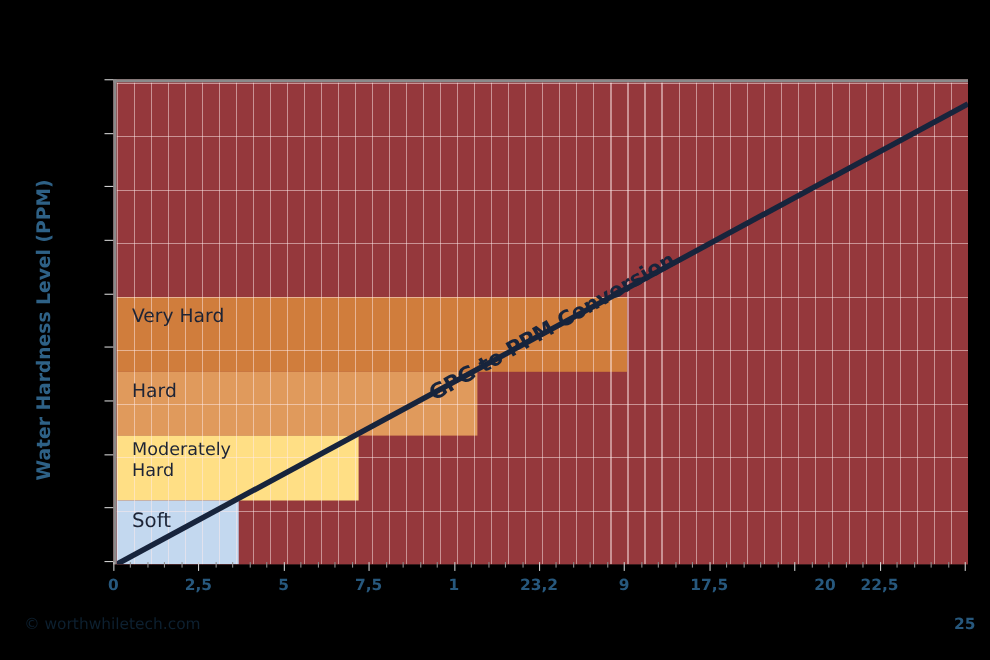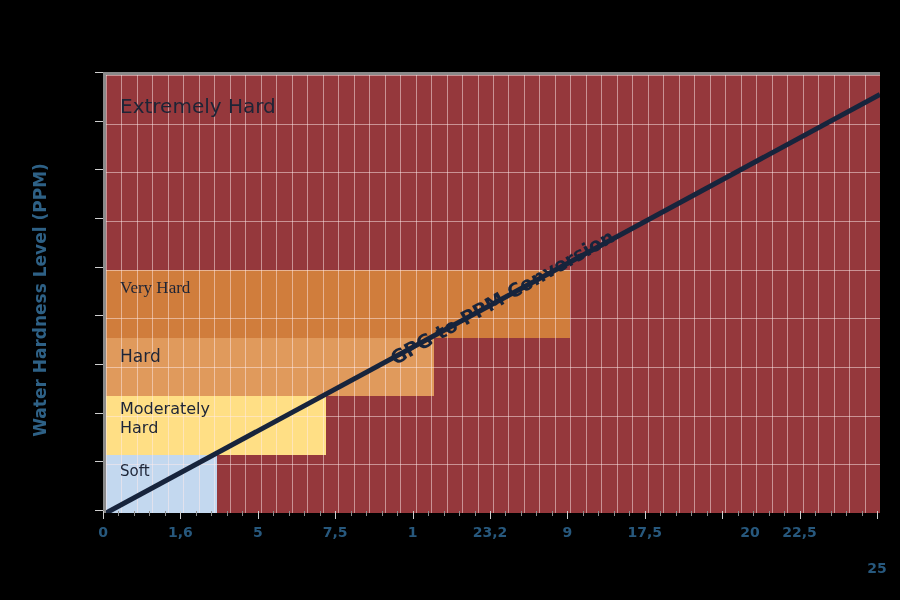--- a/index.html
+++ b/index.html
@@ -55,24 +55,24 @@
   #line-svg{position:absolute;inset:0;}
   #line-label{
     position:absolute;left:398px;top:222px;
     font-size:19px;font-weight:bold;color:#17243c;
     transform:translate(-50%,-50%) rotate(-29.5deg);
     white-space:nowrap;
   }
 
   .band-label{position:absolute;color:#1d2436;font-size:17px;line-height:1.18;}
   #lbl-ext{left:14px;top:20px;font-size:20px;}
-  #lbl-veryhard{left:14px;top:200px;font-family:Liberation Serif, serif;}
+  #lbl-veryhard{left:14px;top:200px;}
   #lbl-hard{left:14px;top:268px;}
   #lbl-modhard{left:14px;top:322px;font-size:16px;}
-  #lbl-soft{left:14px;top:380px;font-size:15px;}
+  #lbl-soft{left:14px;top:380px;font-size:18px;}
 
   
   #xticks,#yticks{position:absolute;}
   .xtick-mark{position:absolute;top:511px;width:1px;height:8px;background:#cfcfcf;}
   .xtick-minor{position:absolute;top:511px;width:1px;height:5px;background:#8e8e8e;}
   .xtick-label{position:absolute;top:524px;transform:translateX(-50%);
     font-size:14px;font-weight:bold;color:#27587d;}
   .ytick-mark{position:absolute;left:95px;width:8px;height:1px;background:#cfcfcf;}
 
   #watermark{position:absolute;left:22px;top:560px;font-size:14px;color:#0d2030;}
@@ -94,35 +94,34 @@
     <div class="band" id="band-soft" style="background: rgb(195, 216, 239); left: 0px; width: 111.456px; bottom: 0px; height: 58.4px;"></div>
 
     <div id="grid" style="background-image: repeating-linear-gradient(to right, rgba(255, 235, 235, 0.5) 0px, rgba(255, 235, 235, 0.5) 1px, transparent 1px, transparent 15.48px), repeating-linear-gradient(rgba(255, 235, 235, 0.5) 0px, rgba(255, 235, 235, 0.5) 1px, transparent 1px, transparent 48.6667px);"></div>
 
     <svg id="line-svg" viewBox="0 0 774 438" preserveAspectRatio="none">
       <line id="conv-line" x1="0" y1="438" x2="774" y2="19.46666666666664" stroke="#17243c" stroke-width="5"></line>
     </svg>
 
     <div id="line-label" style="left: 396.288px; top: 221.92px; transform: translate(-50%, -50%) rotate(-29.5deg);">GPG to PPM Conversion</div>
 
-    <div class="band-label" id="lbl-ext" style="top: 20px;">Extremely Hard</div>
     <div class="band-label" id="lbl-veryhard" style="top: 202.667px;">Very Hard</div>
     <div class="band-label" id="lbl-hard" style="top: 270.8px;">Hard</div>
     <div class="band-label" id="lbl-modhard" style="top: 325.2px;">
         <div>Moderately</div>
         <div>Hard</div>
       </div>
     <div class="band-label" id="lbl-soft" style="top: 387.6px;">Soft</div>
   </div>
 
   <div id="xticks">
       <div class="xtick-mark" style="left: 103px;"></div>
       <div class="xtick-label" style="left: 103px;">0</div>
       <div class="xtick-mark" style="left: 180.4px;"></div>
-      <div class="xtick-label" style="left: 180.4px;">1,6</div>
+      <div class="xtick-label" style="left: 180.4px;">2,5</div>
       <div class="xtick-mark" style="left: 257.8px;"></div>
       <div class="xtick-label" style="left: 257.8px;">5</div>
       <div class="xtick-mark" style="left: 335.2px;"></div>
       <div class="xtick-label" style="left: 335.2px;">7,5</div>
       <div class="xtick-mark" style="left: 412.6px;"></div>
       <div class="xtick-label" style="left: 412.6px;">1</div>
       <div class="xtick-mark" style="left: 490px;"></div>
       <div class="xtick-label" style="left: 490px;">23,2</div>
       <div class="xtick-mark" style="left: 567.4px;"></div>
       <div class="xtick-label" style="left: 567.4px;">9</div>
@@ -181,13 +180,14 @@
       <div class="ytick-mark" style="top: 412.667px;"></div>
       <div class="ytick-mark" style="top: 364px;"></div>
       <div class="ytick-mark" style="top: 315.333px;"></div>
       <div class="ytick-mark" style="top: 266.667px;"></div>
       <div class="ytick-mark" style="top: 218px;"></div>
       <div class="ytick-mark" style="top: 169.333px;"></div>
       <div class="ytick-mark" style="top: 120.667px;"></div>
       <div class="ytick-mark" style="top: 72px;"></div>
     </div>
 
+  <div id="watermark">© worthwhiletech.com</div>
 </div>
 
 </body></html>

